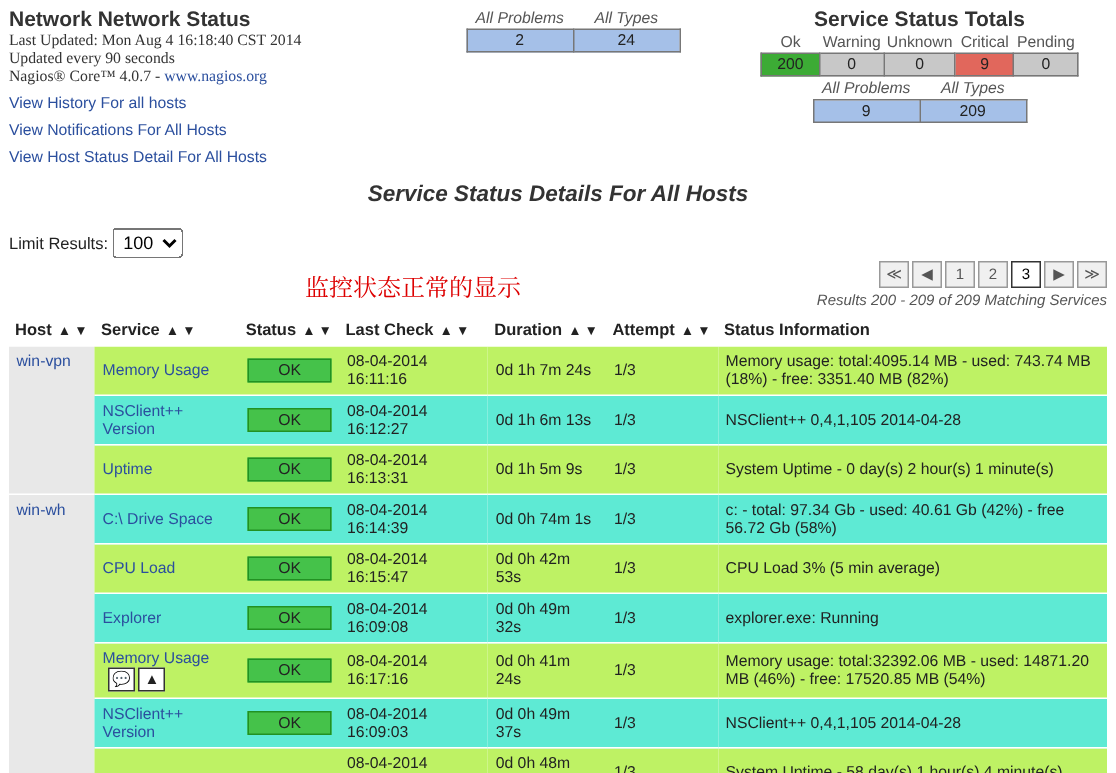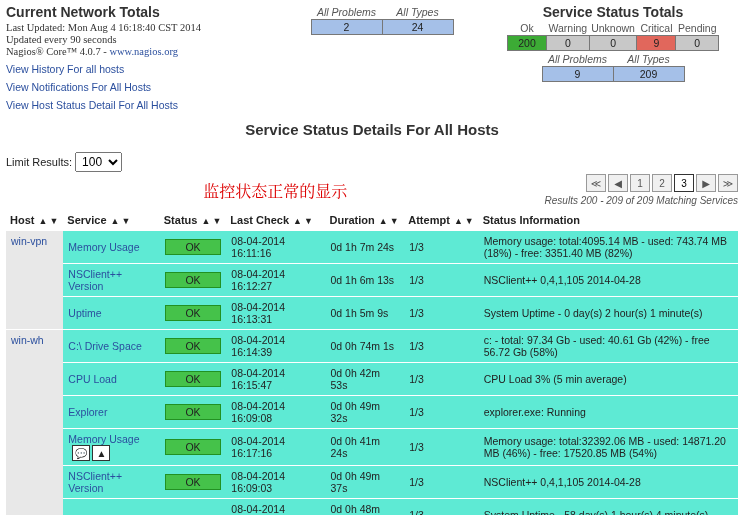--- a/index.html
+++ b/index.html
@@ -53,20 +53,21 @@
   .c-grey  { background: #c8c8c8; }
   .c-blue  { background: #a5c0e8; }
   .under-label { font-style: italic; color:#333; padding-top:2px; text-align:center;}
 
   .section-header {
     text-align: center;
     font-weight: bold;
     font-size: 15px;
     margin: 10px 0 14px;
     color:#333;
+    font-style:italic;
   }
 
   .limit-row {
     font-size: 11px;
     margin-bottom: 2px;
   }
   .limit-row select {
     font-size: 12px;
     padding: 1px 2px;
   }
@@ -118,21 +119,21 @@
     vertical-align: middle;
   }
   .sort span { cursor:pointer; padding:0 1px;}
   
   .svc-table tbody td {
     padding: 4px 5px;
     vertical-align: middle;
     border-top: 1px solid #fff;
     border-bottom: 1px solid #fff;
   }
-  .svc-table tbody tr.row-a td { background: #5eead4; }
+  .svc-table tbody tr.row-a td { background: #bef264; }
   .svc-table tbody tr.row-b td { background: #5eead4; }
   .svc-table tbody td.host-cell {
     background: #e8e8e8 !important;
     vertical-align: top;
     font-size:10.5px;
     color:#2b4f9e;
   }
   .svc-table tbody td.status-cell div{
     background:#45c24a;
     border:1px solid #229122;
@@ -160,21 +161,21 @@
     font-size:10px;
   }
   .wrap{position:relative;}
 </style>
 </head>
 <body>
 <div class="wrap">
 
 <div class="top">
   <div class="col-left">
-    <h2>Current Network Totals</h2>
+    <h2>Network Network Status</h2>
     <div class="line">Last Updated: Mon Aug 4 16:18:40 CST 2014</div>
     <div class="line">Updated every 90 seconds</div>
     <div class="line">
       <span>Nagios® Core™ 4.0.7 - </span><a href="#">www.nagios.org</a>
     </div>
     <a href="#" class="link">View History For all hosts</a>
     <a href="#" class="link">View Notifications For All Hosts</a>
     <a href="#" class="link">View Host Status Detail For All Hosts</a>
   </div>
 

